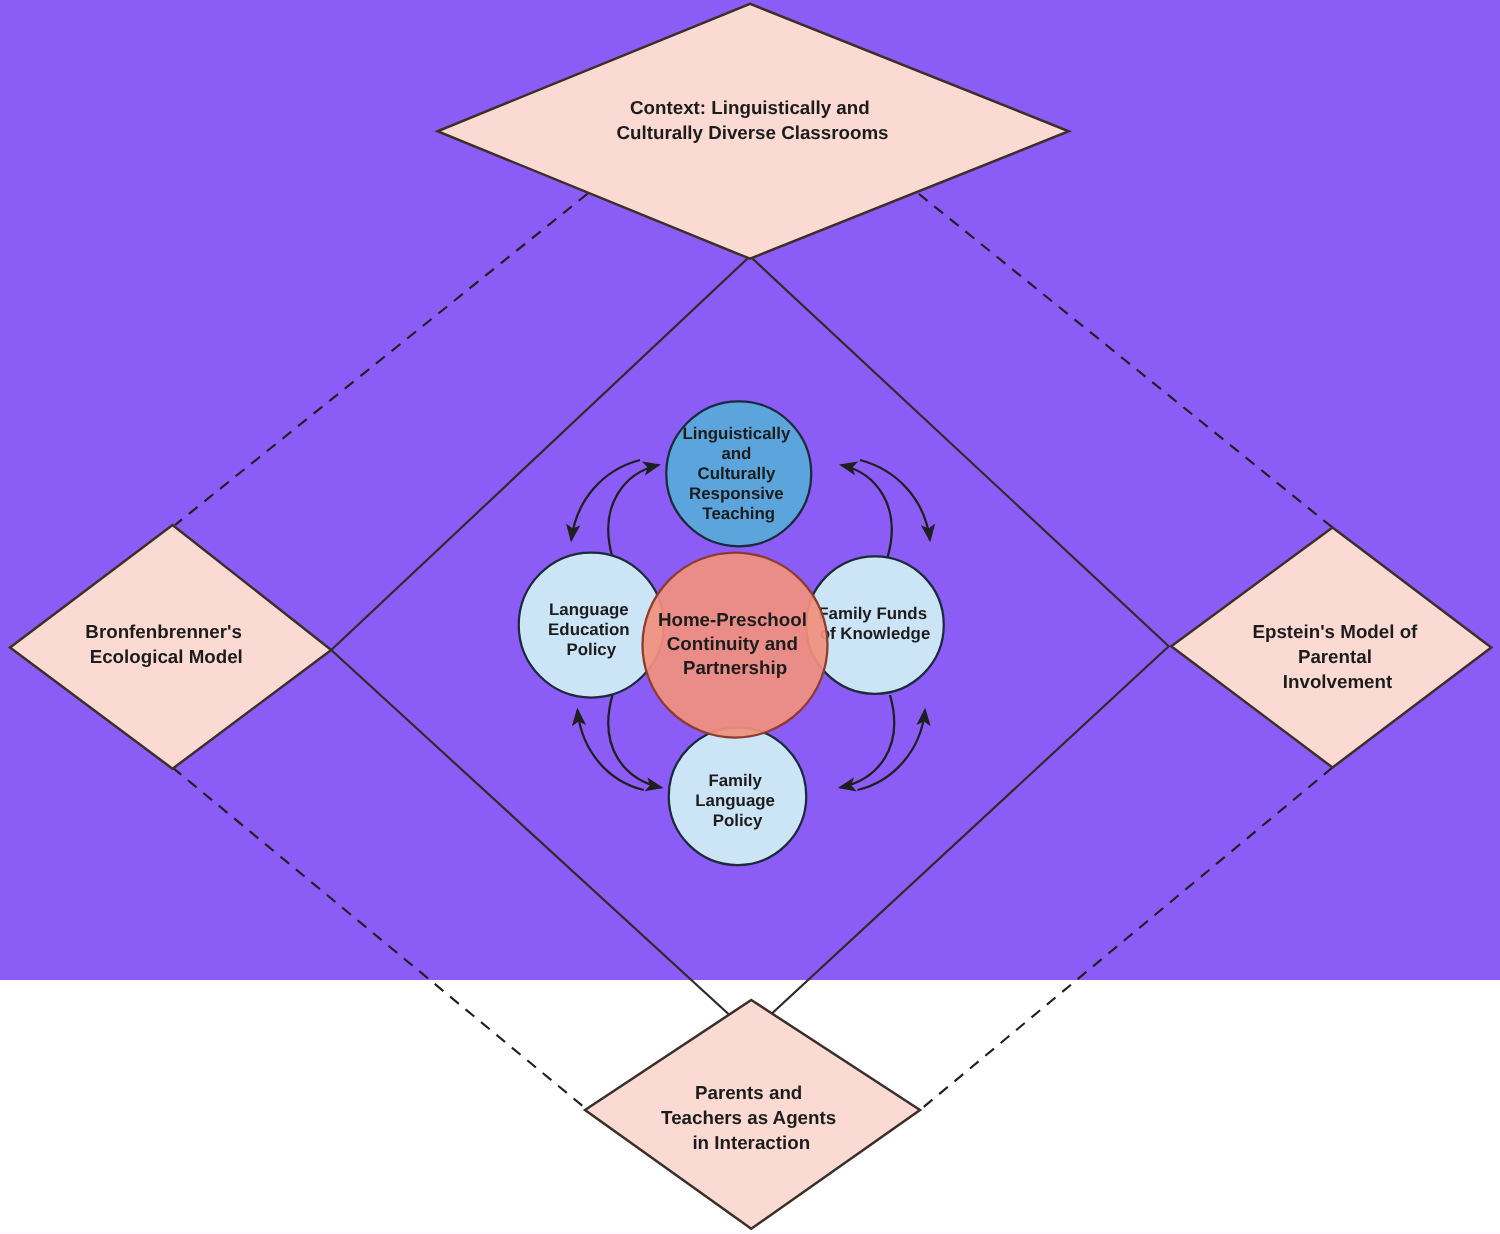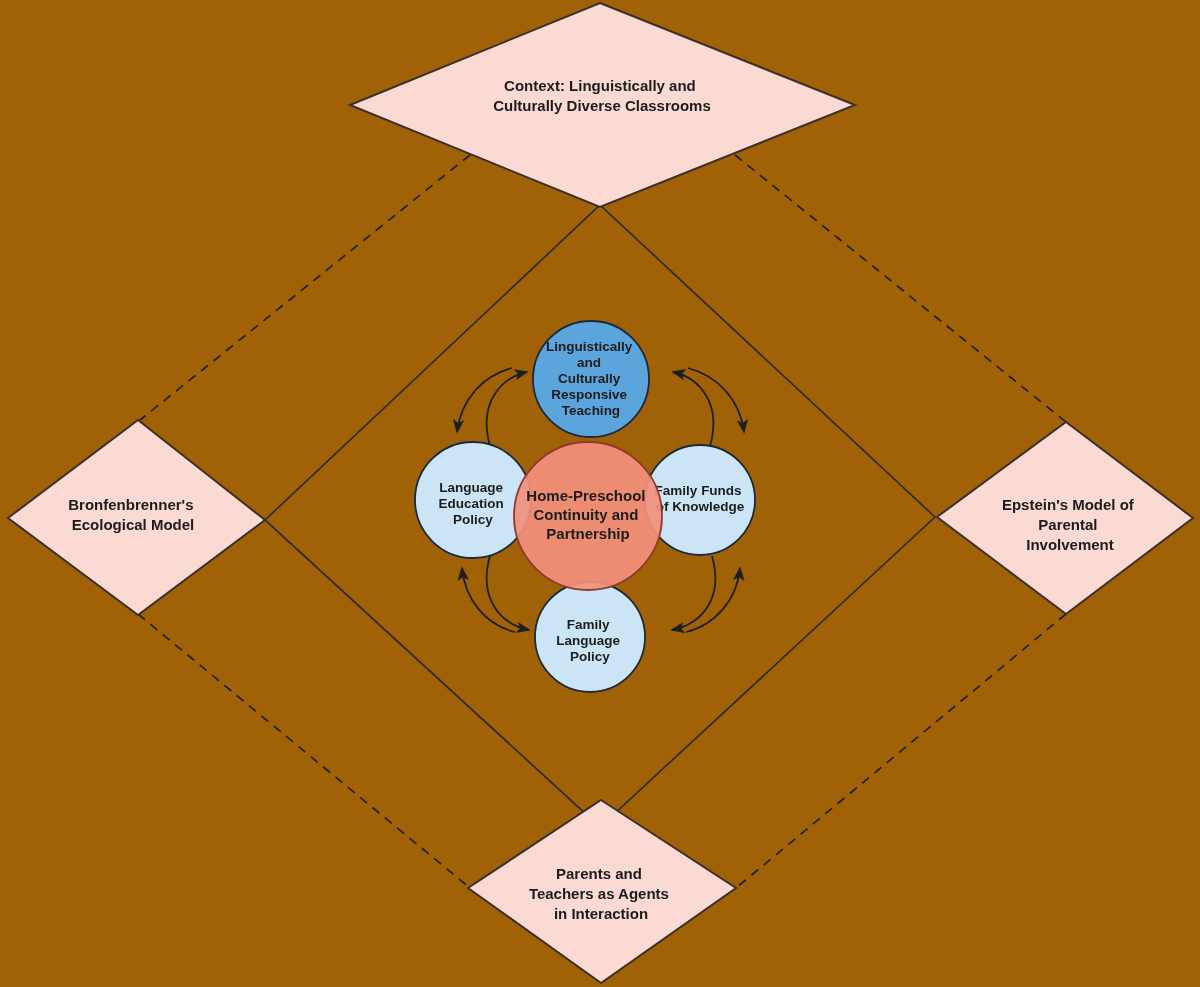--- a/index.html
+++ b/index.html
@@ -10,22 +10,22 @@
   }
   body {
     width: 1200px;
     height: 987px;
     font-family: "Liberation Sans", sans-serif;
     overflow: hidden;
   }
   #diagram-root {
     position: relative;
     width: 1200px;
-    height: 987px;
-    background: #a16207;
+    height: 784px;
+    background: #8b5cf6;
   }
   svg#framework-svg {
     display: block;
     width: 1200px;
     height: 987px;
   }
   .shape-label {
     font-family: "Liberation Sans", sans-serif;
     font-weight: bold;
     fill: #1c1c1c;

